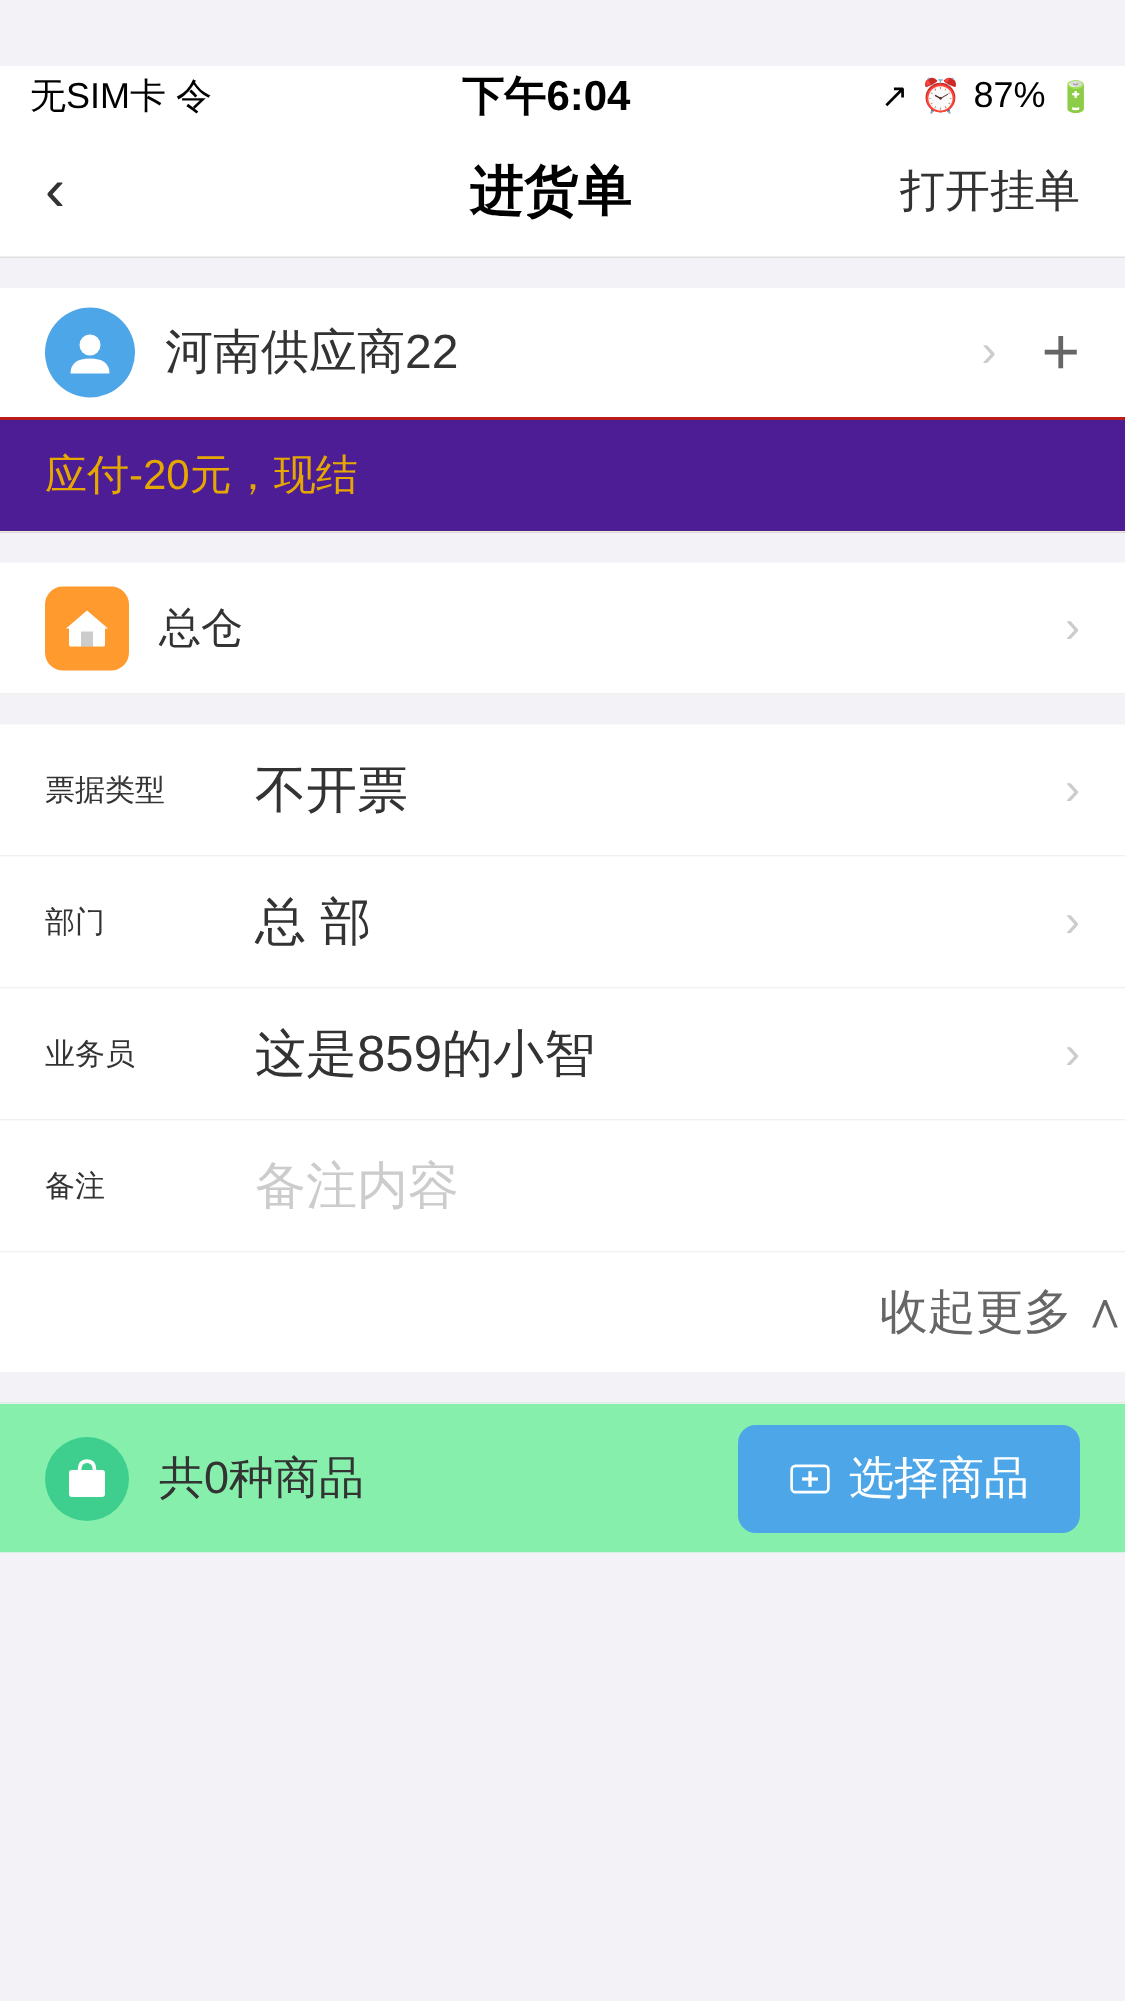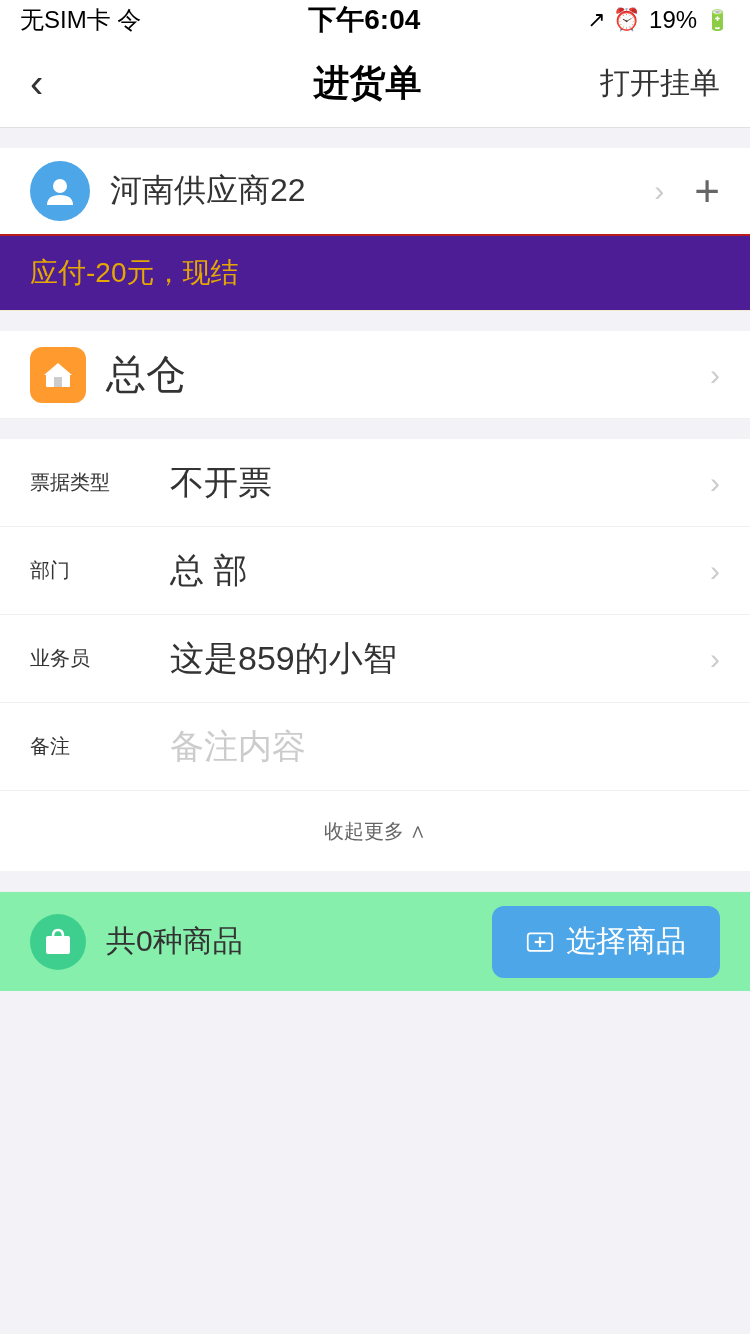--- a/index.html
+++ b/index.html
@@ -16,20 +16,21 @@
     
     .status-bar {
       height: 40px;
       background: #fff;
       display: flex;
       align-items: center;
       justify-content: space-between;
       padding: 0 20px;
       font-size: 24px;
       color: #000;
+      margin-top: 44px;
     }
     .status-left { display: flex; align-items: center; gap: 10px; }
     .status-center { font-weight: 600; font-size: 28px; }
     .status-right { display: flex; align-items: center; gap: 8px; font-size: 24px; }
 
     
     .nav-bar {
       height: 88px;
       background: #fff;
       display: flex;
@@ -124,21 +125,21 @@
       border-radius: 12px;
       background: #ff9a2e;
       display: flex;
       align-items: center;
       justify-content: center;
       margin-right: 20px;
       flex-shrink: 0;
     }
     .row-icon svg { width: 32px; height: 32px; }
     .row-label {
-      font-size: 40px;
+      font-size: 28px;
       color: #333;
       flex: 1;
     }
     .row-chevron {
       color: #ccc;
       font-size: 30px;
     }
 
     
     .form-row {
@@ -166,23 +167,23 @@
     .form-chevron {
       color: #ccc;
       font-size: 30px;
     }
 
     
     .collapse-row {
       background: #fff;
       display: flex;
       align-items: center;
-      justify-content: center;
+      justify-content: flex-end;
       height: 80px;
-      font-size: 20px;
+      font-size: 32px;
       color: #666;
       gap: 8px;
     }
 
     
     .bottom-bar {
       background: #86efac;
       display: flex;
       align-items: center;
       padding: 0 30px;
@@ -229,21 +230,21 @@
 <body>
 
 <div class="status-bar">
   <div class="status-left">
     <span>无SIM卡 令</span>
   </div>
   <div class="status-center">下午6:04</div>
   <div class="status-right">
     <span style="font-size:22px;">↗</span>
     <span style="font-size:22px;">⏰</span>
-    <span>19%</span>
+    <span>87%</span>
     <span style="font-size:20px;">🔋</span>
   </div>
 </div>
 
 <div class="nav-bar">
   <span class="nav-back">‹</span>
   <span class="nav-title">进货单</span>
   <span class="nav-action">打开挂单</span>
 </div>
 

